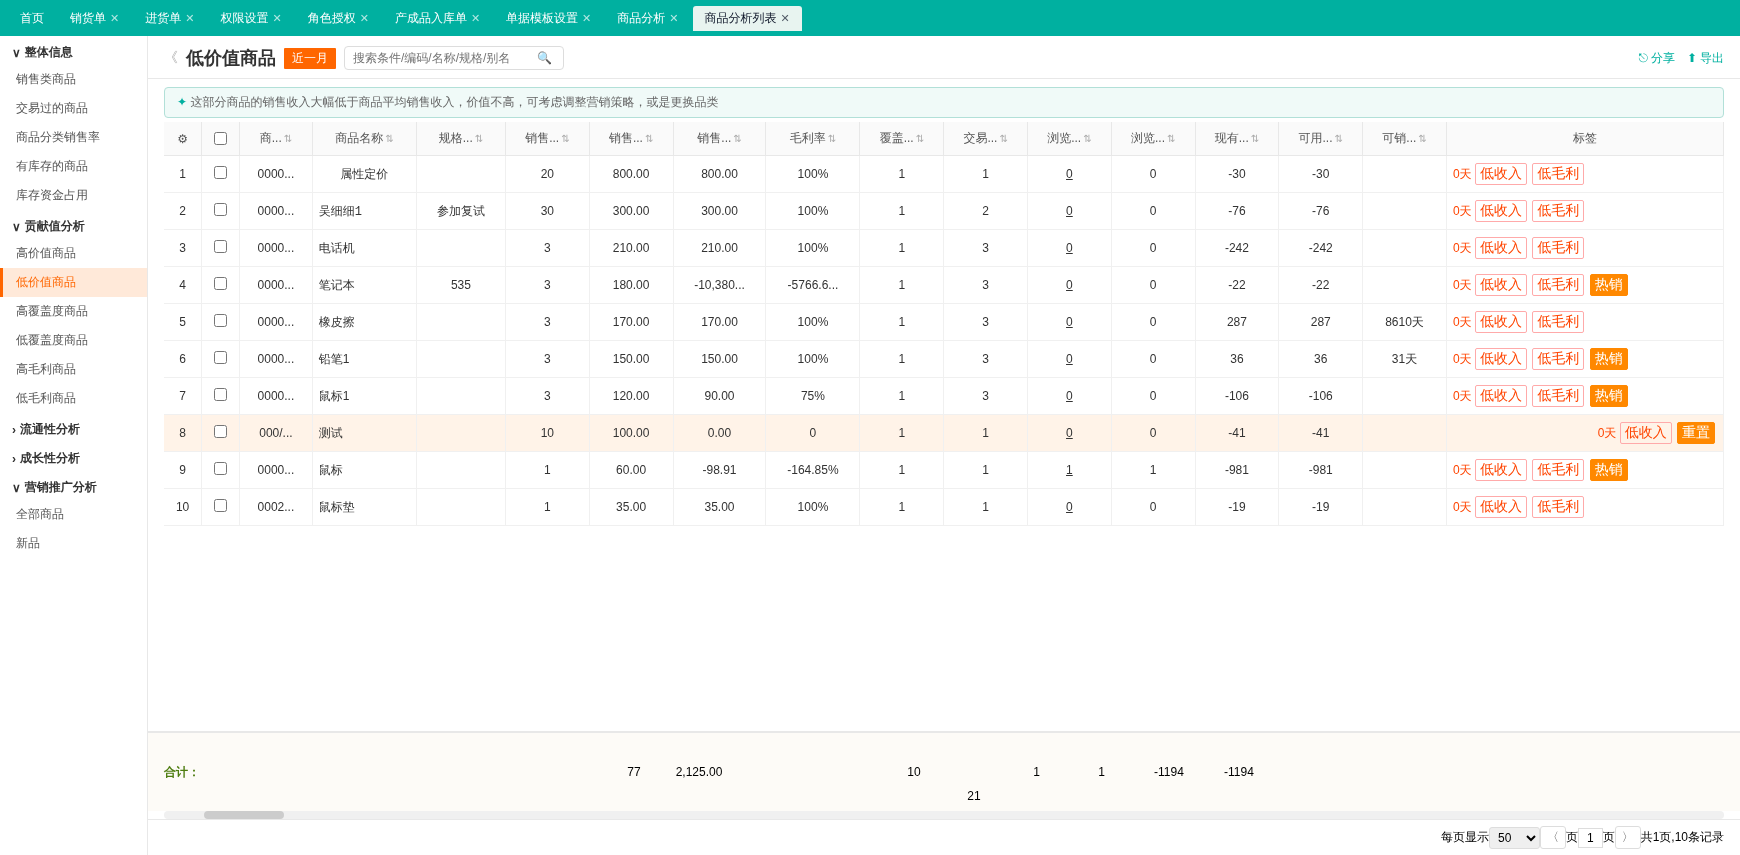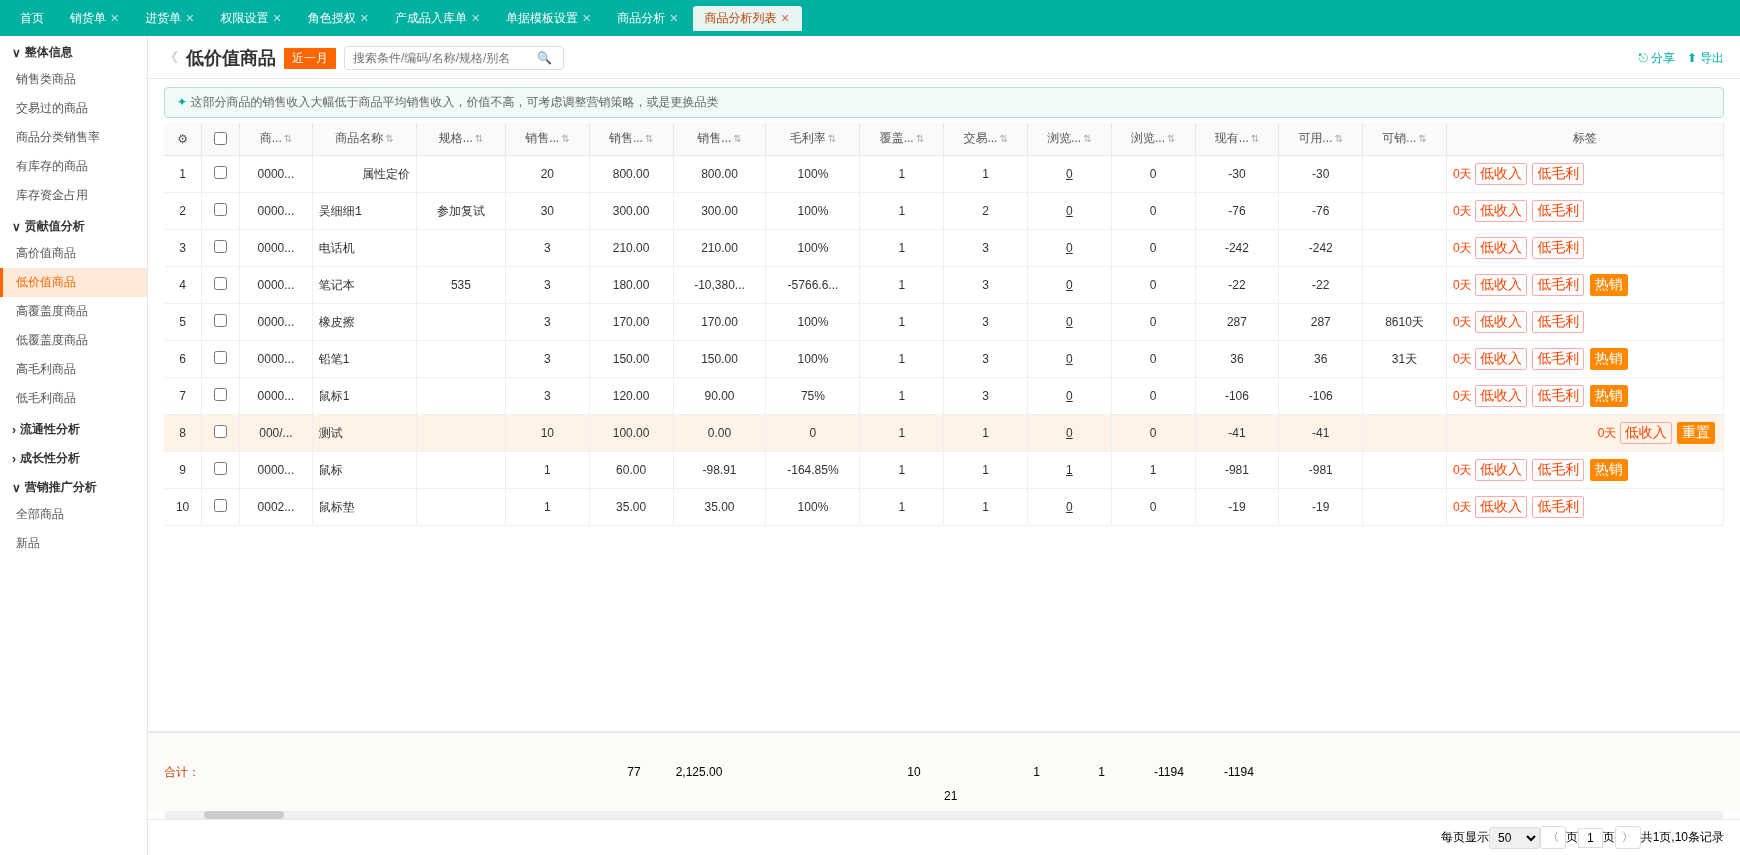--- a/index.html
+++ b/index.html
@@ -18,21 +18,21 @@
       color: #fff;
       padding: 4px 12px;
       cursor: pointer;
       border-radius: 3px 3px 0 0;
       white-space: nowrap;
       font-size: 13px;
       display: flex;
       align-items: center;
       gap: 4px;
     }
-    .nav-item.active { background: #e8f4f0; color: #c2410c; }
+    .nav-item.active { background: #e8f4f0; color: #0f172a; }
     .nav-item .close-x { font-size: 11px; opacity: 0.7; }
     .nav-home { font-size: 13px; }
 
     
     .main-layout {
       display: flex;
       height: calc(855px - 36px);
       background: #fff;
     }
 
@@ -189,22 +189,22 @@
 
     
     .table-footer {
       border-top: 2px solid #e8e8e8;
       padding: 8px 16px;
       display: flex;
       align-items: center;
       background: #fdfbf7;
     }
     .footer-label {
-      color: #c2410c;
-      font-weight: normal;
+      color: #4d7c0f;
+      font-weight: bold;
       width: 60px;
     }
 
     
     .pagination-bar {
       display: flex;
       align-items: center;
       justify-content: flex-end;
       padding: 6px 16px;
       border-top: 1px solid #e8e8e8;
@@ -425,21 +425,21 @@
             <th>
                 <div class="th-inner">标签</div>
               </th>
           </tr>
         </thead>
         <tbody id="table-body">
         <tr>
     <td>1</td>
     <td><input type="checkbox" style=""></td>
     <td>0000...</td>
-    <td style="text-align:right;">属性定价</td>
+    <td style="text-align:center;">属性定价</td>
     <td></td>
     <td>20</td>
     <td>800.00</td>
     <td>800.00</td>
     <td>100%</td>
     <td>1</td>
     <td>1</td>
     <td><span class="underline-link">0</span></td>
     <td>0</td>
     <td>-30</td>
@@ -654,21 +654,21 @@
 
     <div class="table-footer">
       <span class="footer-label">合计：</span>
       <div style="flex:1; display:flex; align-items:center;">
         <div style="width: 380px;"></div>
         <div style="width:60px; text-align:center;">77</div>
         <div style="width:70px; text-align:center;">2,125.00</div>
         <div style="width:80px;"></div>
         <div style="width:70px;"></div>
         <div style="width:60px; text-align:center;">10</div>
-        <div style="width:60px; text-align:left;margin-top:48px;">21</div>
+        <div style="width:60px; text-align:center;margin-top:48px;">21</div>
         <div style="width:65px; text-align:center;">1</div>
         <div style="width:65px; text-align:center;">1</div>
         <div style="width:70px; text-align:center;">-1194</div>
         <div style="width:70px; text-align:center;">-1194</div>
       </div>
     </div>
 
     <div style="height:8px; background:#f0f0f0; margin: 0 16px; border-radius:4px;">
       <div style="width:80px; height:8px; background:#ccc; border-radius:4px; margin-left:40px;"></div>
     </div>

